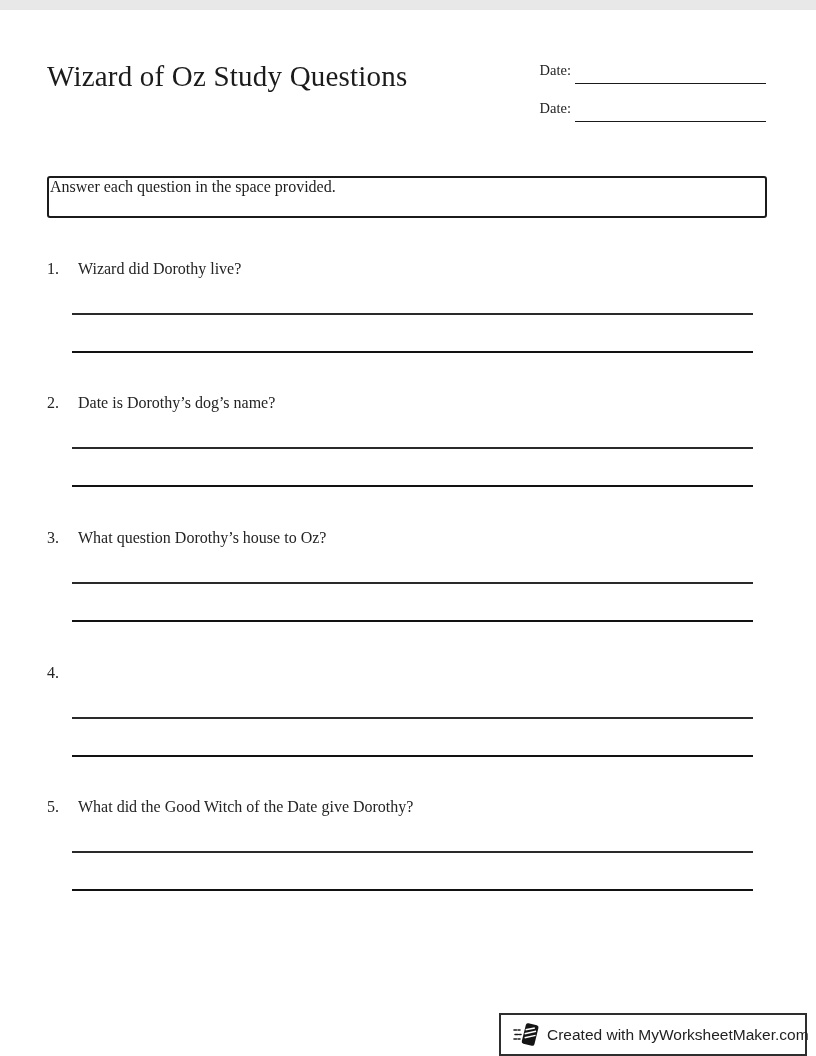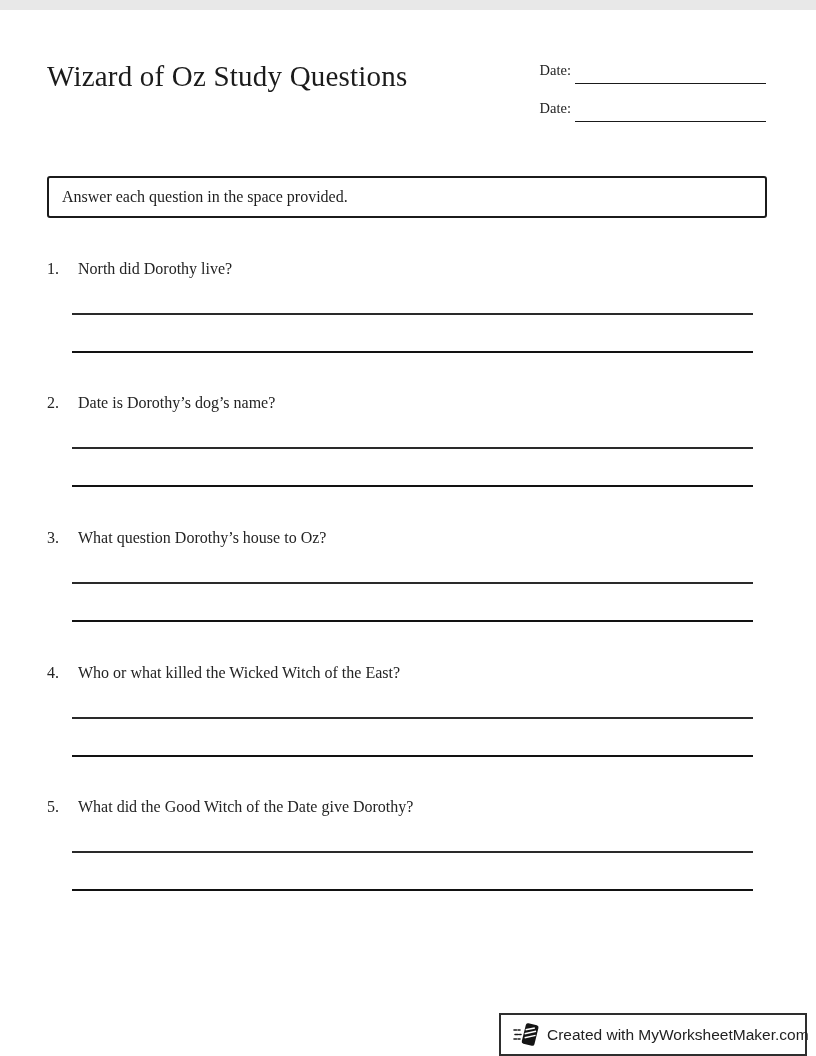--- a/index.html
+++ b/index.html
@@ -57,22 +57,21 @@
   
   .instruction-box {
     position: absolute;
     left: 47px;
     top: 166px;
     width: 720px;
     height: 42px;
     border: 2px solid #1b1b1b;
     border-radius: 3px;
     display: flex;
-    align-items: center;
-    padding-left: 13px;
+    padding-left: 1px;
   }
   .instruction-text {
     font-size: 16px;
     color: #1d1d1d;
   }
 
   
   .question {
     position: absolute;
     left: 47px;
@@ -138,21 +137,21 @@
     </div>
   </div>
 
   <div class="instruction-box">
     <span class="instruction-text">Answer each question in the space provided.</span>
   </div>
 
   <div class="question" style="top:250px">
     <div class="q-row">
       <span class="q-number">1.</span>
-      <span class="q-text">North did Dorothy live?</span>
+      <span class="q-text">Wizard did Dorothy live?</span>
     </div>
     <div class="answer-line first"></div>
     <div class="answer-line second"></div>
   </div>
 
   <div class="question" style="top:384px">
     <div class="q-row">
       <span class="q-number">2.</span>
       <span class="q-text">Date is Dorothy’s dog’s name?</span>
     </div>
@@ -165,21 +164,20 @@
       <span class="q-number">3.</span>
       <span class="q-text">What question Dorothy’s house to Oz?</span>
     </div>
     <div class="answer-line first"></div>
     <div class="answer-line second"></div>
   </div>
 
   <div class="question" style="top:654px">
     <div class="q-row">
       <span class="q-number">4.</span>
-      <span class="q-text">Who or what killed the Wicked Witch of the East?</span>
     </div>
     <div class="answer-line first"></div>
     <div class="answer-line second"></div>
   </div>
 
   <div class="question" style="top:788px">
     <div class="q-row">
       <span class="q-number">5.</span>
       <span class="q-text">What did the Good Witch of the Date give Dorothy?</span>
     </div>

